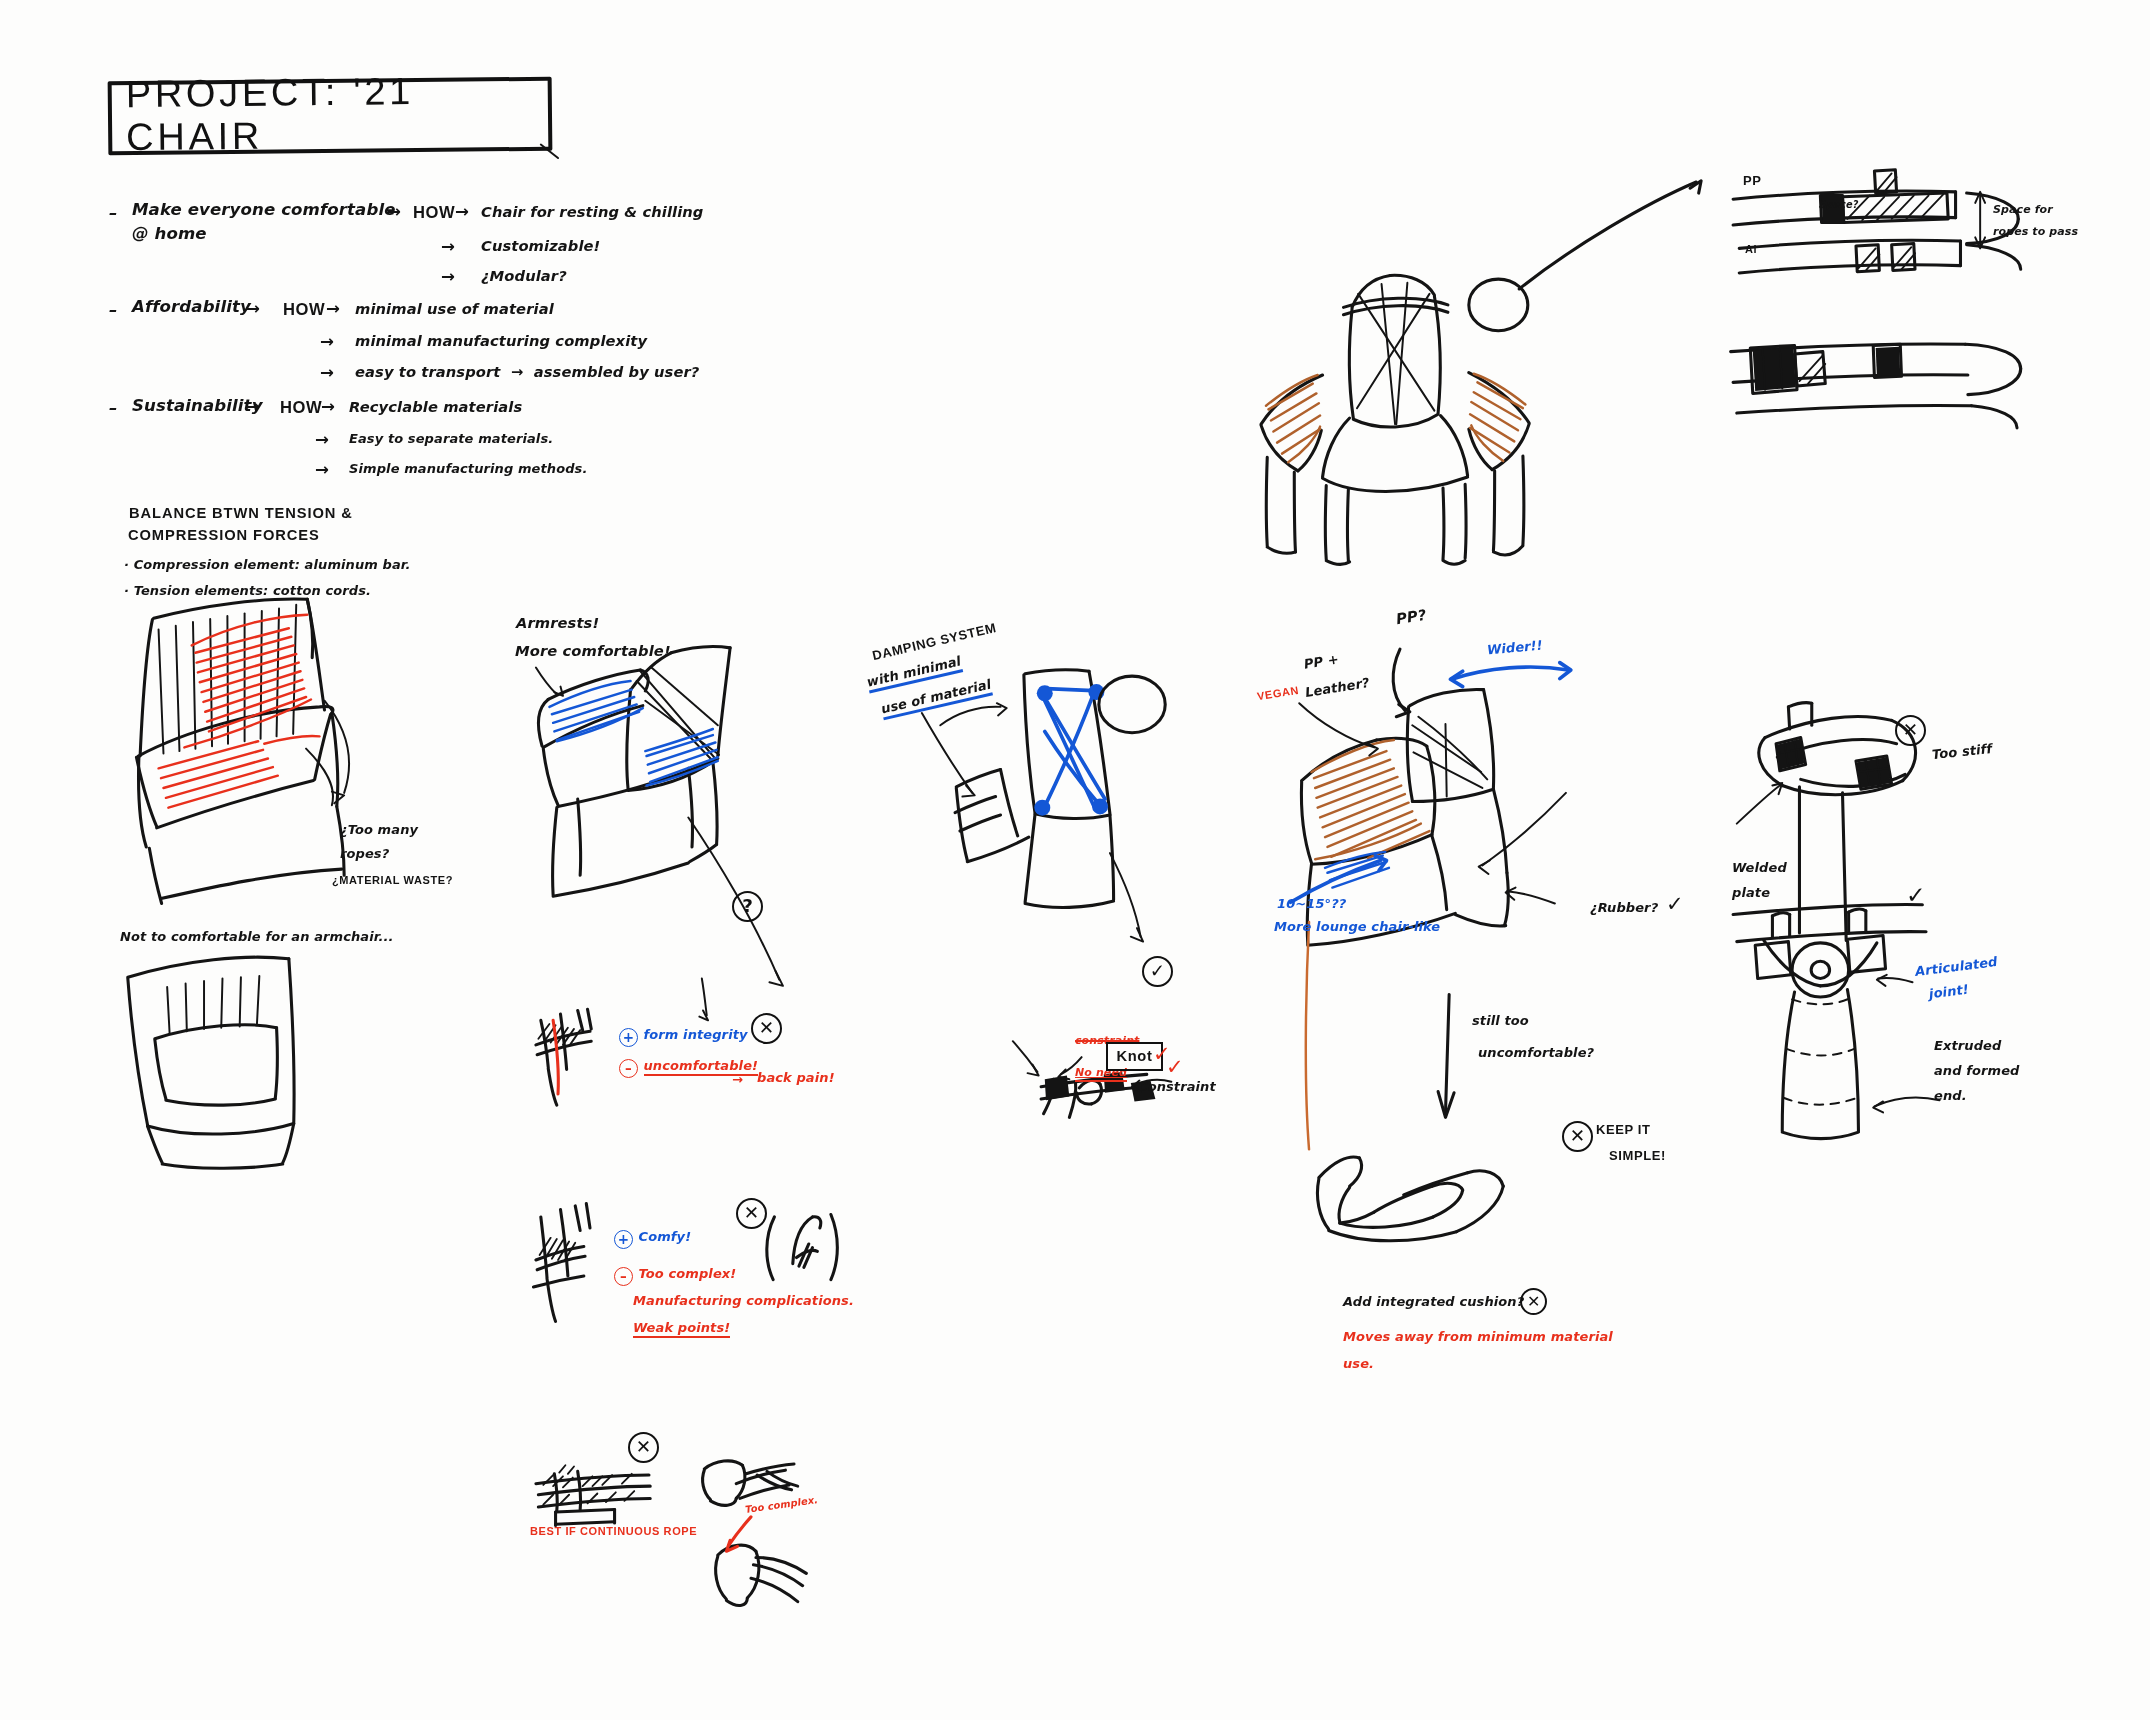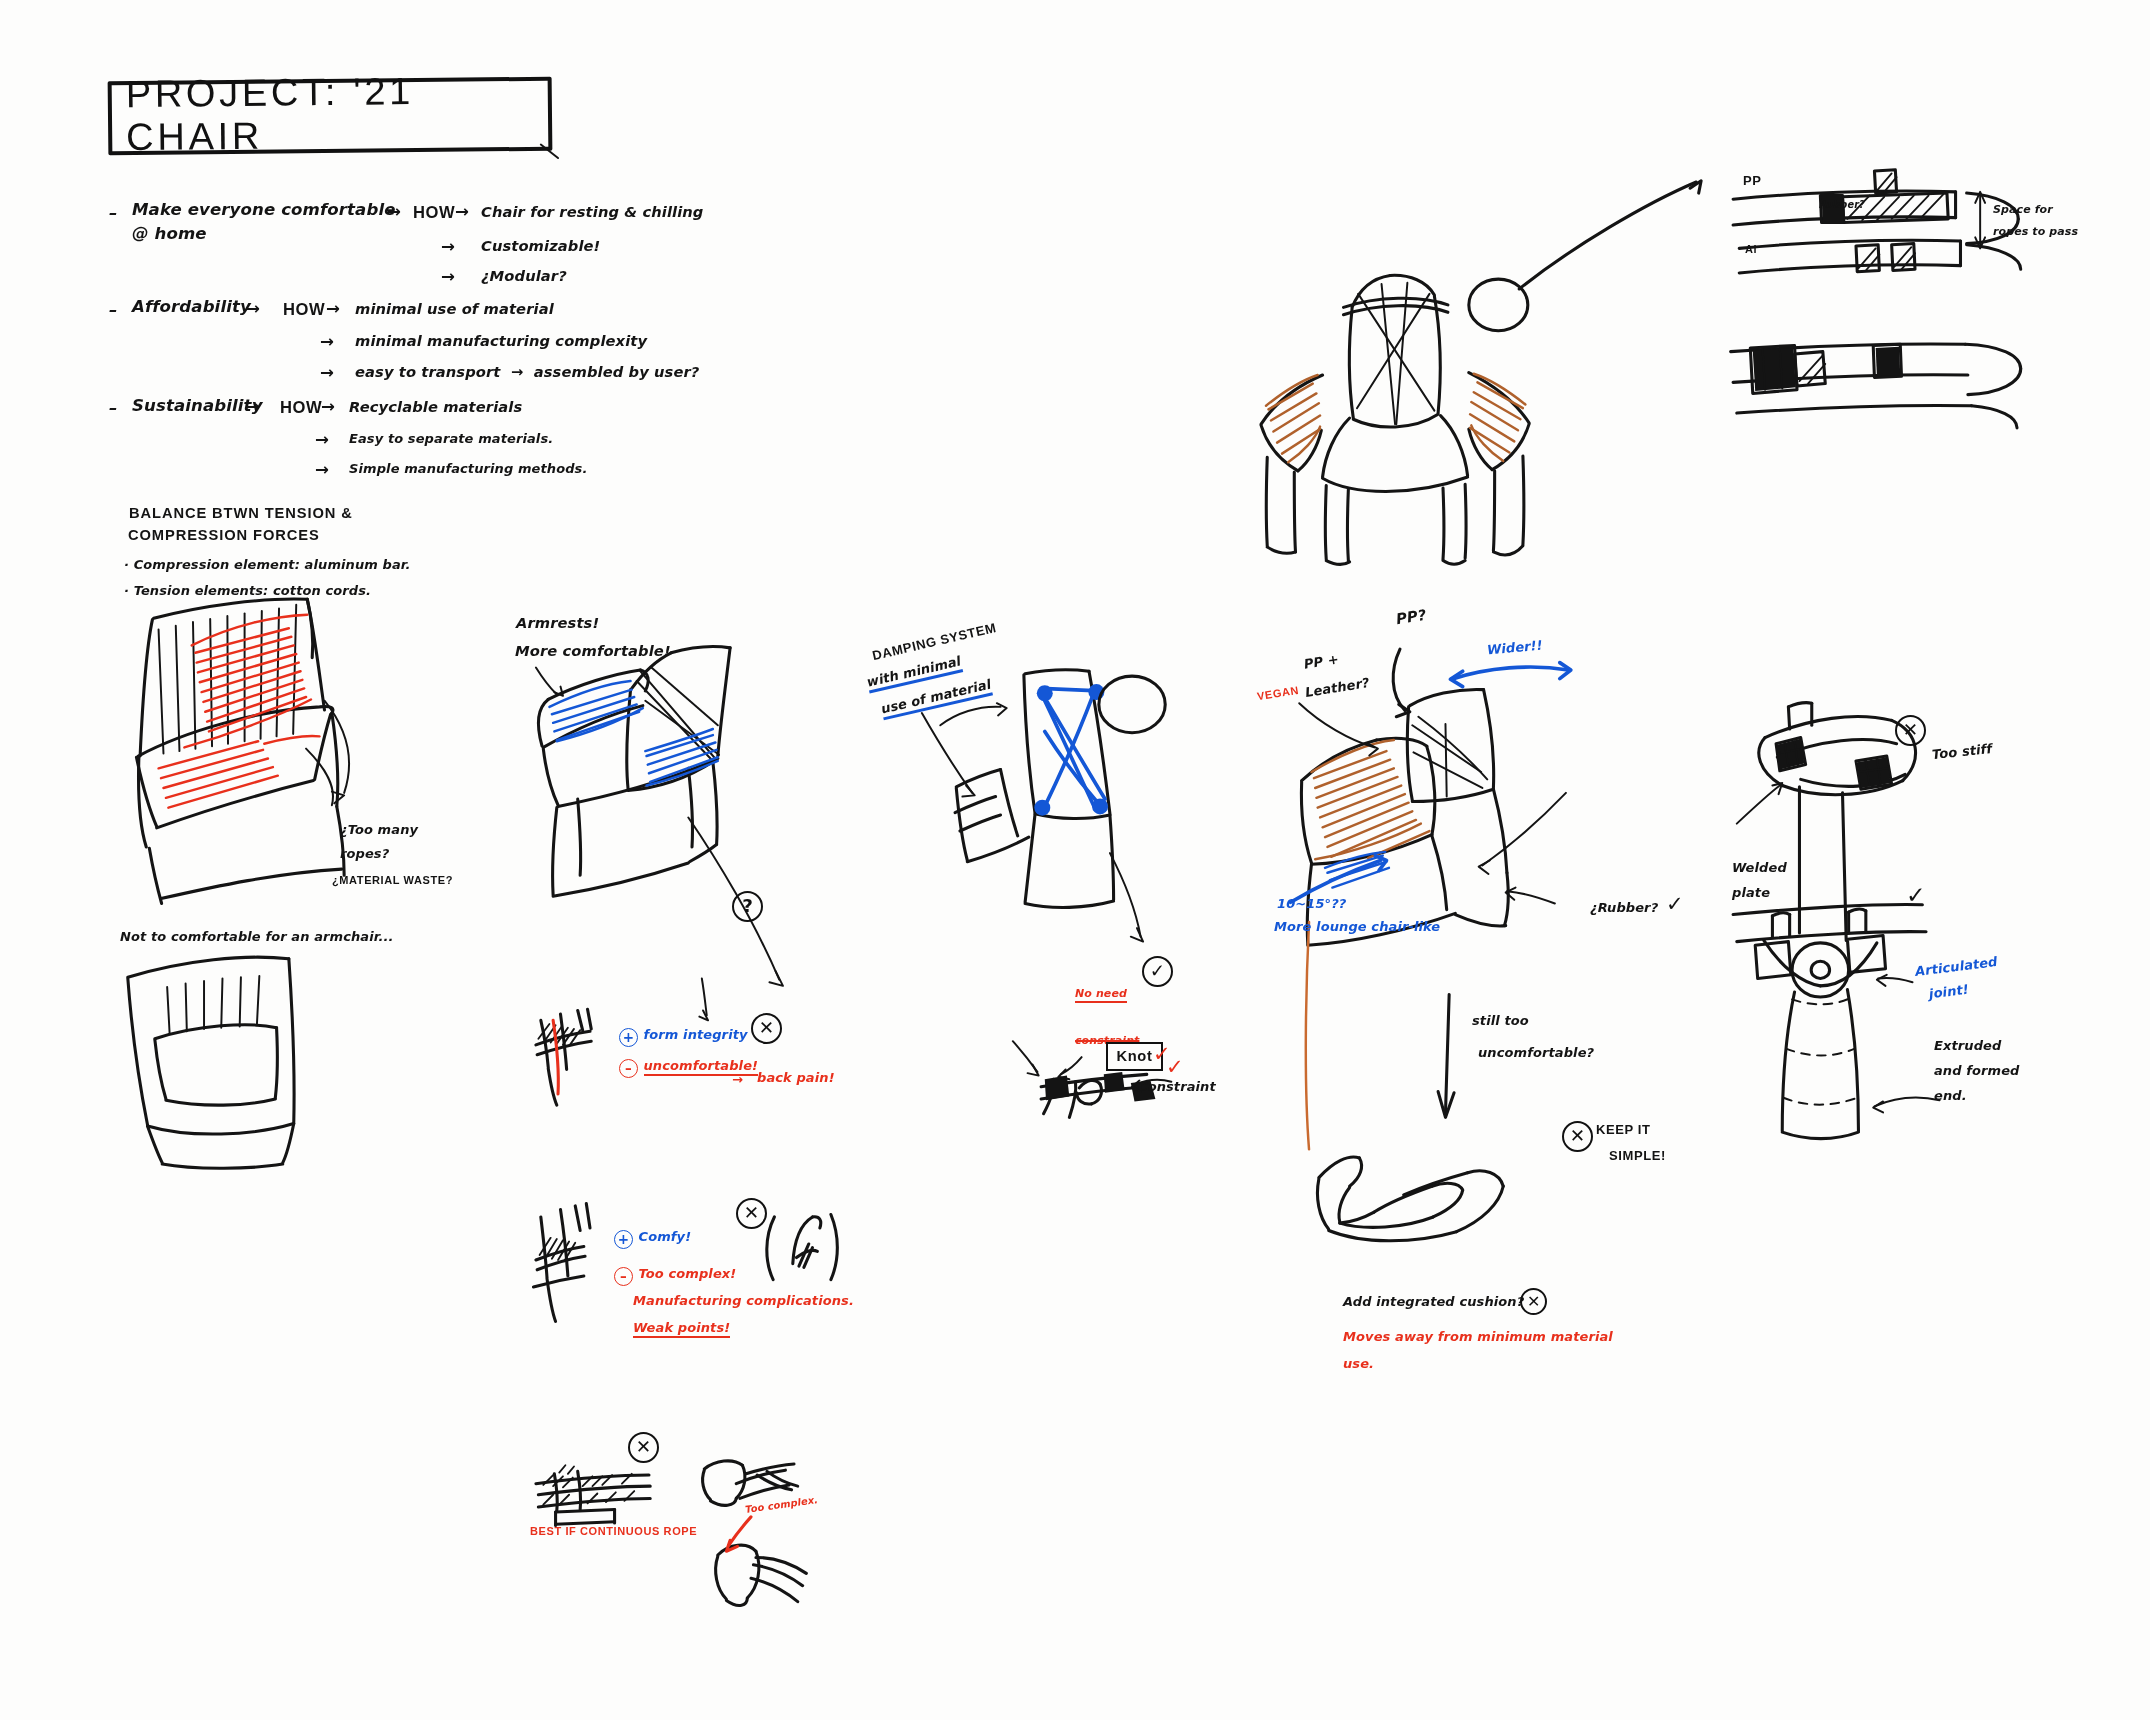--- a/index.html
+++ b/index.html
@@ -748,21 +748,21 @@
   <div class="note hand t-xxs ink-red" style="left:745px;top:1499px;transform:rotate(-8deg);">Too complex.</div>
 
   <div class="note print t-sm ink-black" style="left:871px;top:634px;transform:rotate(-13deg);letter-spacing:0.6px;">DAMPING SYSTEM</div>
   <div class="note hand t-sm ink-black" style="left:866px;top:664px;transform:rotate(-13deg);"><span class="u-blue">with minimal</span></div>
   <div class="note hand t-sm ink-black" style="left:880px;top:689px;transform:rotate(-13deg);"><span class="u-blue">use of material</span></div>
 
   <div class="mark" style="left:1142px;top:956px;">
       <span>✓</span>
     </div>
 
-  <div class="note hand t-xs ink-red" style="left:1075px;top:987px;"><span class="u-red">No need</span></div>
+  <div class="note hand t-xs ink-red" style="left:1075px;top:1066px;text-decoration:underline;"><span class="u-red">No need</span></div>
   <div class="note hand t-xs ink-red strike" style="left:1075px;top:1034px;">constraint</div>
 
   <div class="note print t-md ink-black boxed" style="left:1106px;top:1042px;">Knot</div>
   <div class="note hand t-md ink-red" style="left:1153px;top:1041px;font-size:21px;">✓</div>
   <div class="note hand t-md ink-red" style="left:1166px;top:1054px;font-size:21px;">✓</div>
   <div class="note hand t-sm ink-black" style="left:1138px;top:1079px;">Constraint</div>
 
   <div class="note hand t-sm ink-black" style="left:1304px;top:654px;transform:rotate(-9deg);">PP +</div>
   <div class="note print t-xs ink-red" style="left:1257px;top:687px;transform:rotate(-9deg);letter-spacing:0.6px;">VEGAN</div>
   <div class="note hand t-sm ink-black" style="left:1305px;top:680px;transform:rotate(-9deg);">Leather?</div>
@@ -791,19 +791,19 @@
   <div class="note hand t-sm ink-black" style="left:1732px;top:885px;">plate</div>
 
   <div class="note hand t-md ink-black" style="left:1906px;top:881px;font-size:23.4px;">✓</div>
   <div class="note hand t-sm ink-blue" style="left:1915px;top:959px;transform:rotate(-7deg);">Articulated</div>
   <div class="note hand t-sm ink-blue" style="left:1929px;top:984px;transform:rotate(-7deg);">joint!</div>
   <div class="note hand t-sm ink-black" style="left:1934px;top:1038px;">Extruded</div>
   <div class="note hand t-sm ink-black" style="left:1934px;top:1063px;">and formed</div>
   <div class="note hand t-sm ink-black" style="left:1934px;top:1088px;">end.</div>
 
   <div class="note print t-sm ink-black" style="left:1743px;top:173px;letter-spacing:0.6px;">PP</div>
-  <div class="note hand t-xxs ink-black" style="left:1819px;top:199px;">Rubber?</div>
+  <div class="note hand t-xxs ink-black" style="left:1819px;top:199px;">Space?</div>
   <div class="note print t-xs ink-black" style="left:1745px;top:243px;letter-spacing:0.6px;">Al</div>
   <div class="note hand t-xs ink-black" style="left:1993px;top:203px;">Space for</div>
   <div class="note hand t-xs ink-black" style="left:1993px;top:225px;">ropes to pass</div>
 
 </div>
 
 
 </body></html>

